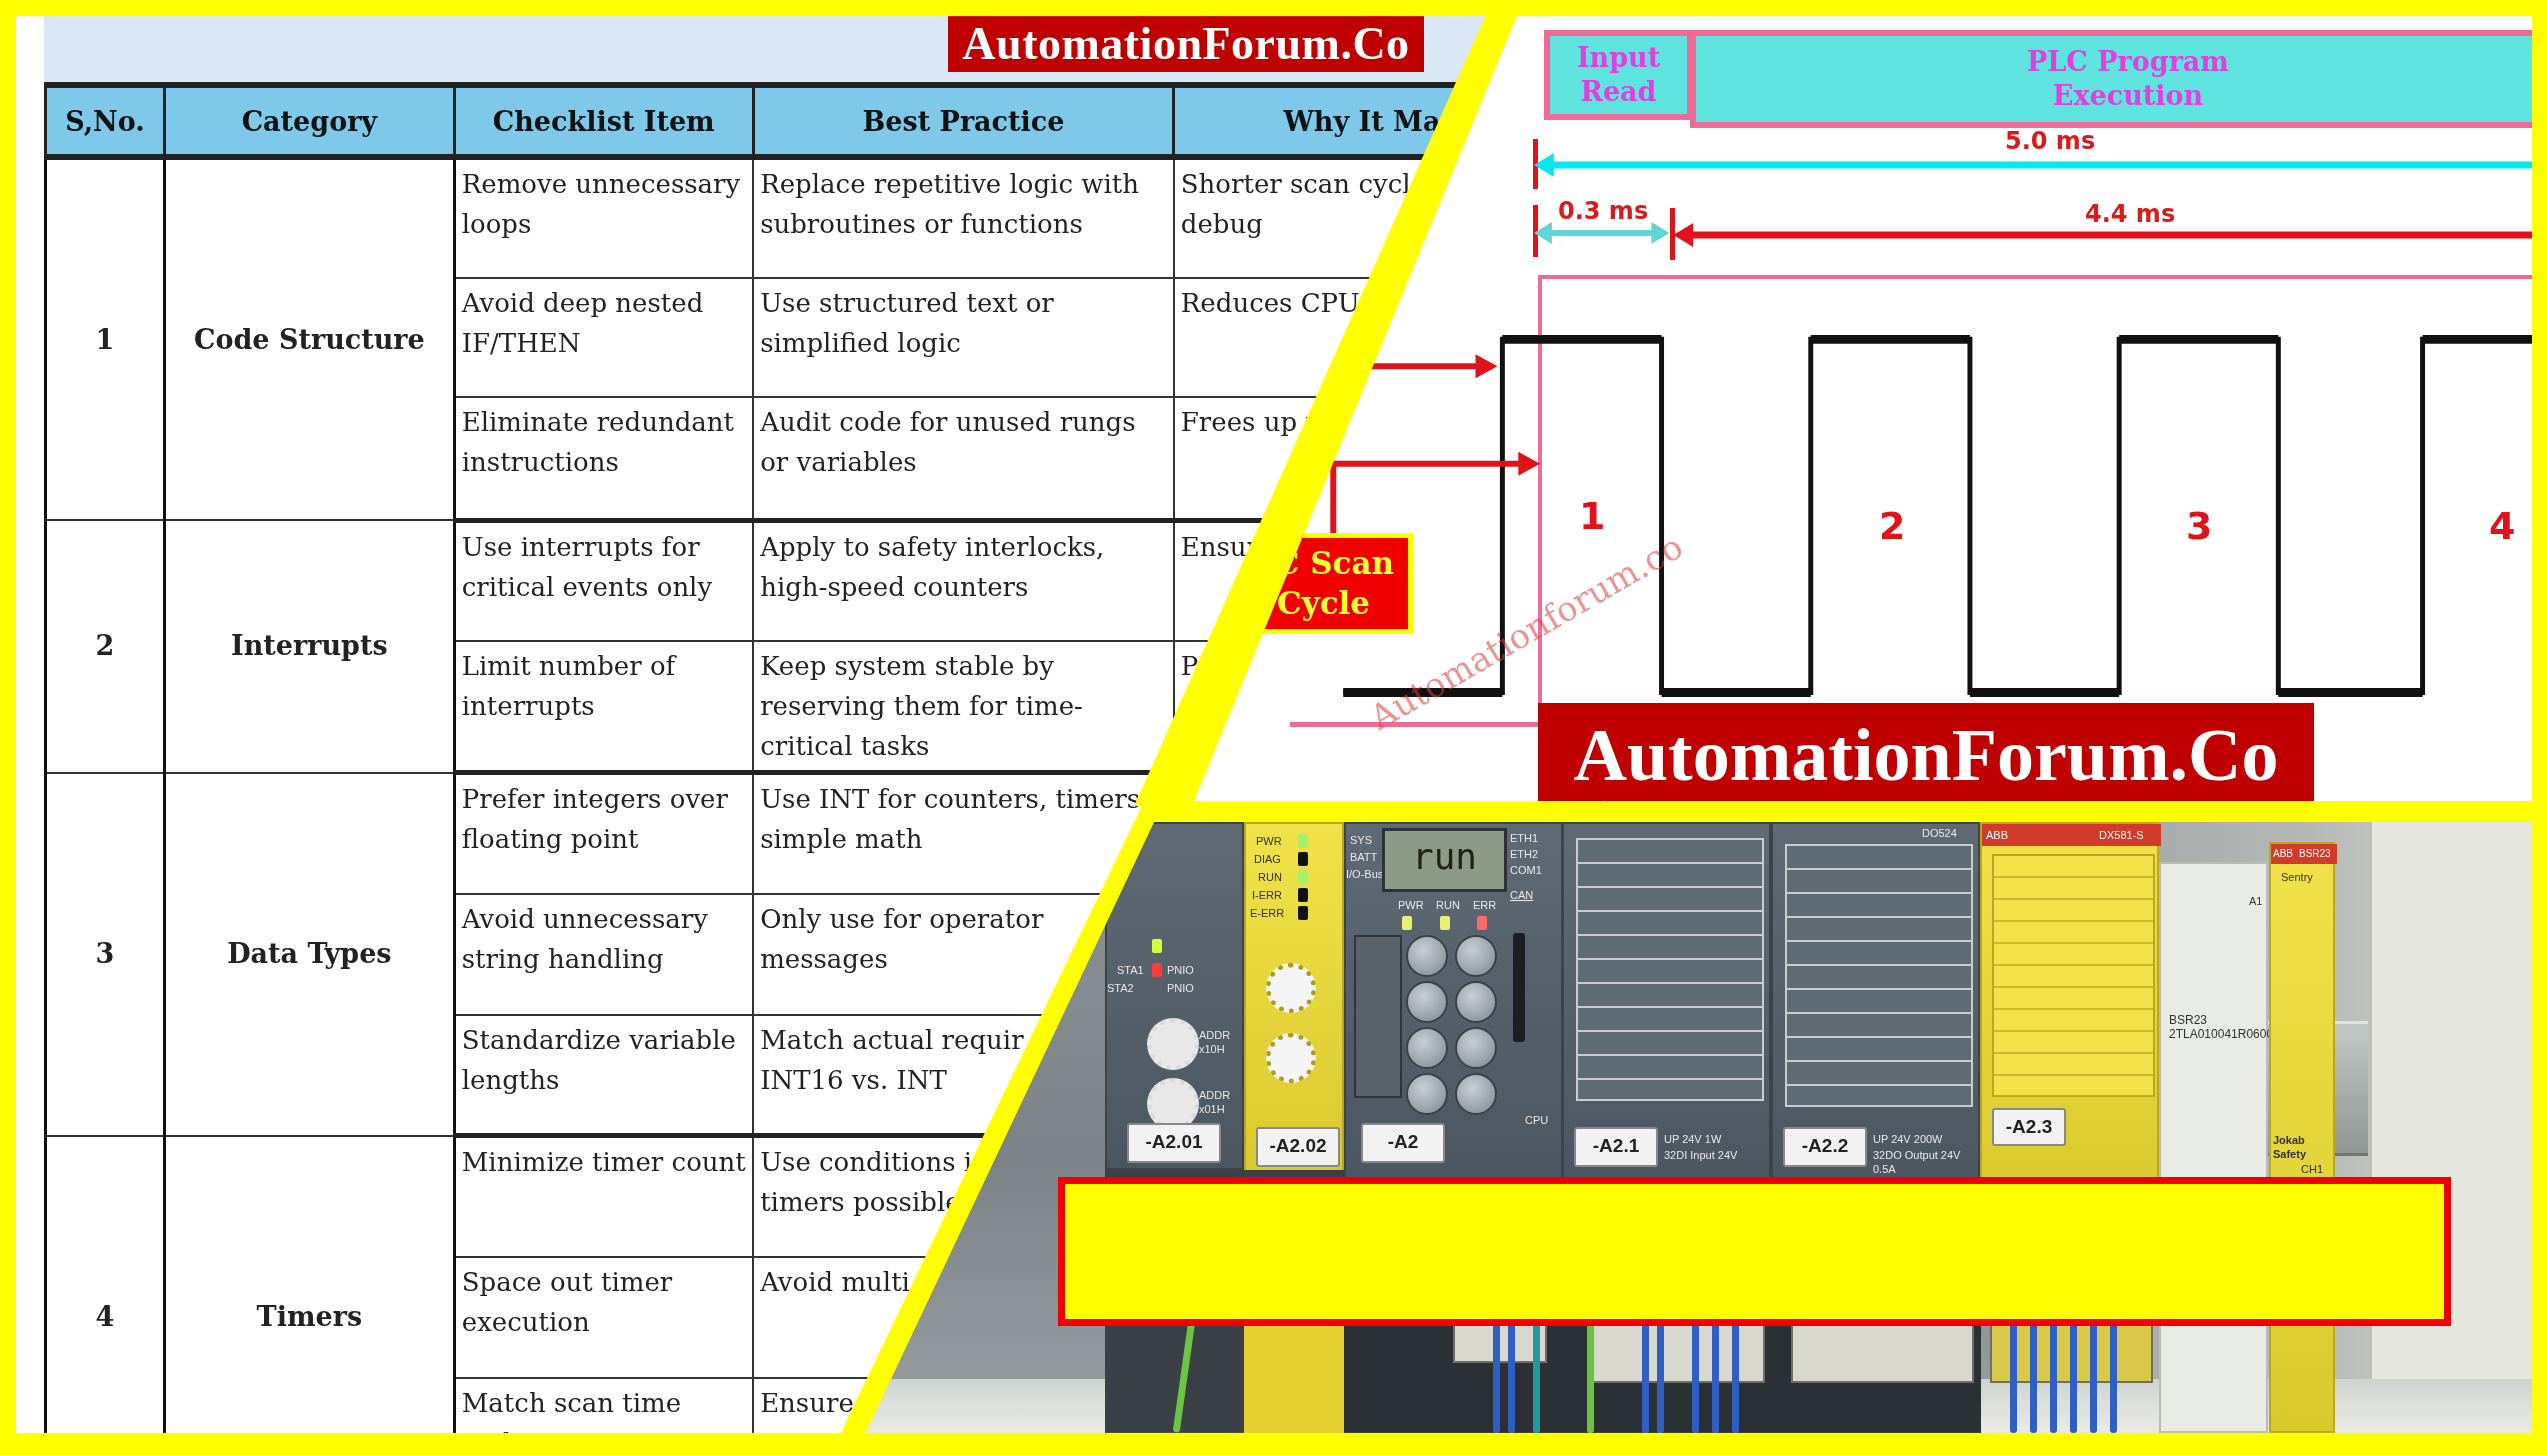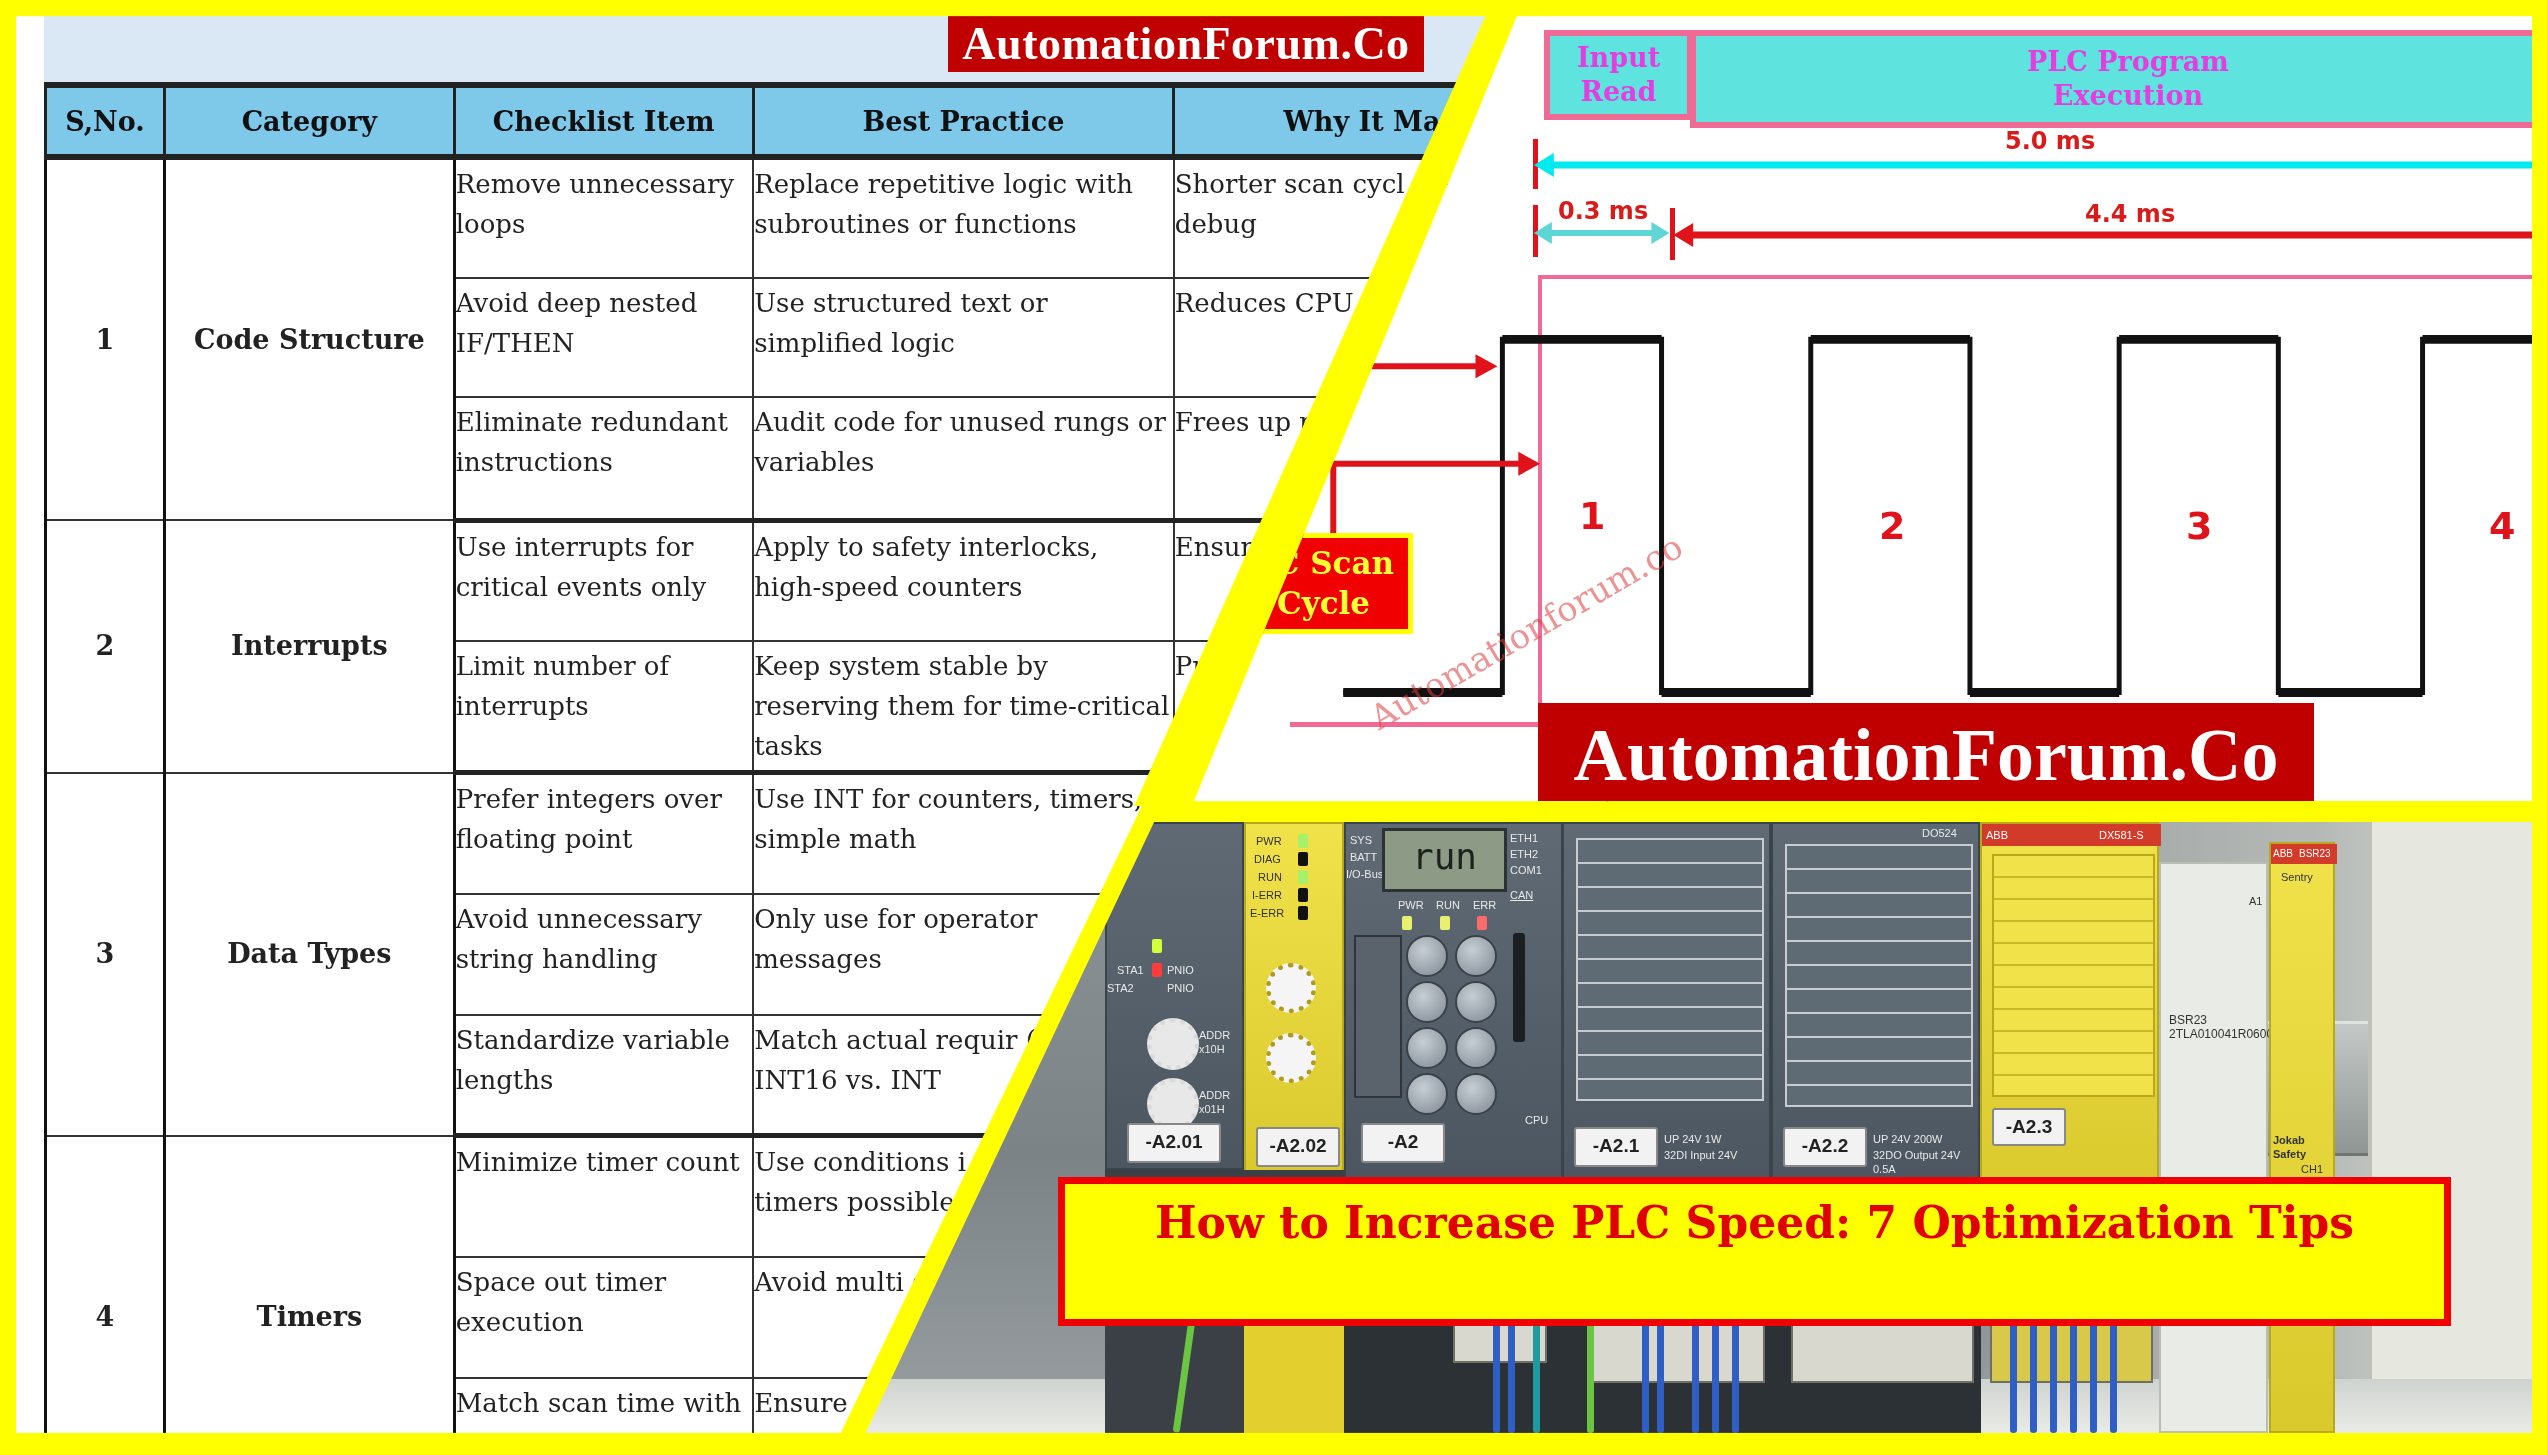--- a/index.html
+++ b/index.html
@@ -4,21 +4,21 @@
 <style>
   html,body{margin:0;padding:0;}
   body{width:2547px;height:1456px;position:relative;overflow:hidden;background:#ffff00;font-family:"DejaVu Serif",serif;}
   .frame{position:absolute;left:0;top:0;width:2547px;height:1456px;background:#ffff00;}
   
   .table-panel{position:absolute;left:16px;top:16px;width:1592px;height:1423px;background:#ffffff;overflow:hidden;}
   .title-strip{position:absolute;left:28px;top:0;width:1564px;height:66px;background:#dae8f5;}
   .brand-small{position:absolute;left:932px;top:0px;width:476px;height:56px;background:#c00000;color:#fff;font-family:"Liberation Serif",serif;font-weight:bold;font-size:46px;line-height:56px;text-align:center;letter-spacing:0.5px;}
   table.checklist{position:absolute;left:28px;top:66px;border-collapse:collapse;font-family:"DejaVu Serif",serif;font-size:26px;color:#222;}
   table.checklist th{background:#7ec8ea;height:66px;font-weight:bold;font-size:27px;color:#111;border:3px solid #222;border-top:6px solid #222;border-bottom:6px solid #222;text-align:center;padding:0 6px;white-space:nowrap;}
-  table.checklist td{border:2px solid #333;vertical-align:top;padding:4px 0;line-height:40px;background:#fff;}
+  table.checklist td{border:2px solid #333;vertical-align:top;padding:4px 6px;line-height:40px;background:#fff;}
   table.checklist td.sno,table.checklist td.cat{vertical-align:middle;text-align:center;font-weight:bold;font-size:27px;border-left:3px solid #111;border-right:3px solid #111;}
   table.checklist tr.group-end td{border-bottom:5px solid #222;}
   .c-sno{width:104px}.c-cat{width:275px}.c-item{width:284px}.c-best{width:406px}.c-why{width:418px}
   
   .diagram-panel{position:absolute;left:1194px;top:16px;width:1338px;height:785px;background:#fff;clip-path:polygon(323px 0,1338px 0,1338px 785px,0 785px);overflow:hidden;}
   .seg-box{position:absolute;background:#5ee3df;border:6px solid #f06a96;color:#e53de0;font-family:"DejaVu Serif",serif;font-weight:bold;font-size:27px;text-align:center;line-height:34px;box-sizing:border-box;display:flex;align-items:center;justify-content:center;margin-left:14px;}
   .ms-label{position:absolute;color:#d81b1b;font-family:"DejaVu Sans",sans-serif;font-weight:bold;font-size:24px;}
   .vtick{position:absolute;width:5px;background:#e0131b;}
   .pink-rect{position:absolute;border:4px solid #f06a96;}
   .wave{position:absolute;left:0;top:0;}
@@ -337,15 +337,14 @@
 
 <svg style="position:absolute;left:0;top:0" width="2547" height="1456" viewBox="0 0 2560 1463">
   <polygon points="1150,805 2545,805 2545,826 1160,826 870,1440 845,1440" fill="#ffff00"></polygon>
   <rect x="0" y="1440" width="2560" height="23" fill="#ffff00"></rect>
   <rect x="2545" y="0" width="15" height="1463" fill="#ffff00"></rect>
   <rect x="0" y="0" width="2560" height="16" fill="#ffff00"></rect>
   <rect x="0" y="0" width="16" height="1463" fill="#ffff00"></rect>
 </svg>
 
 <div class="title-banner">
-  <span>How to Increase PLC Speed: 7 Optimization Tips</span>
 </div>
 
 
 </body></html>

